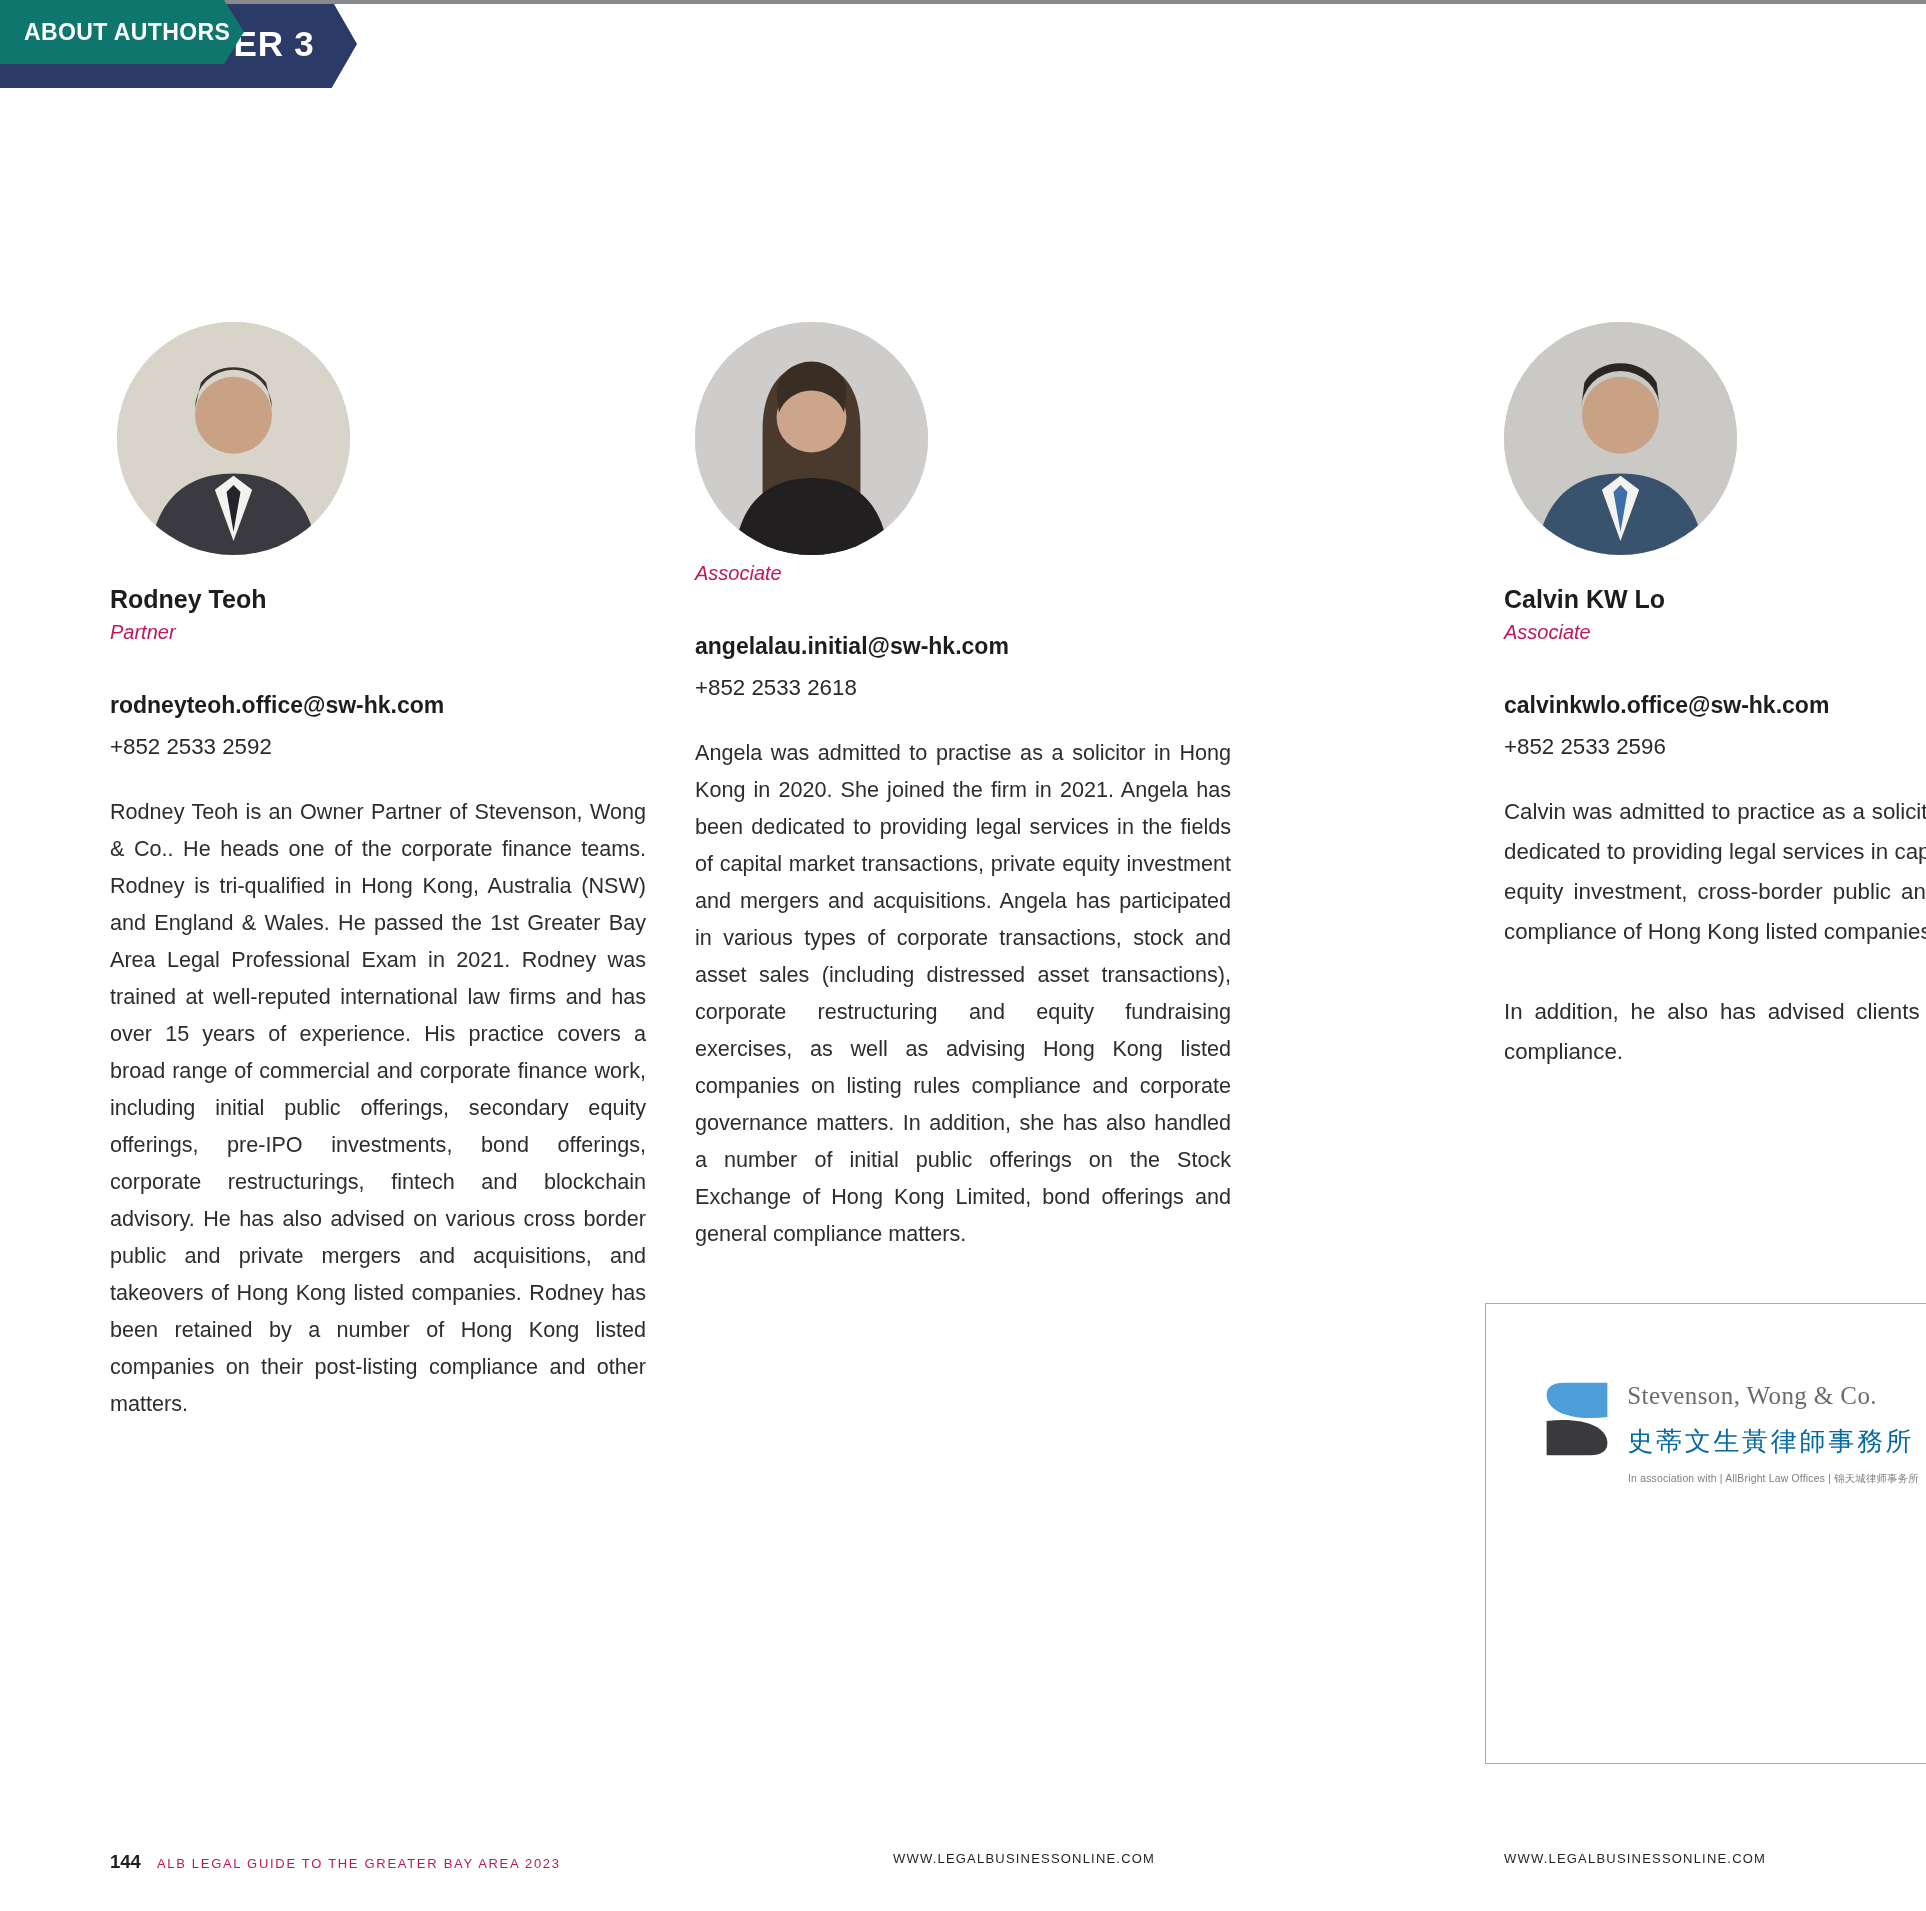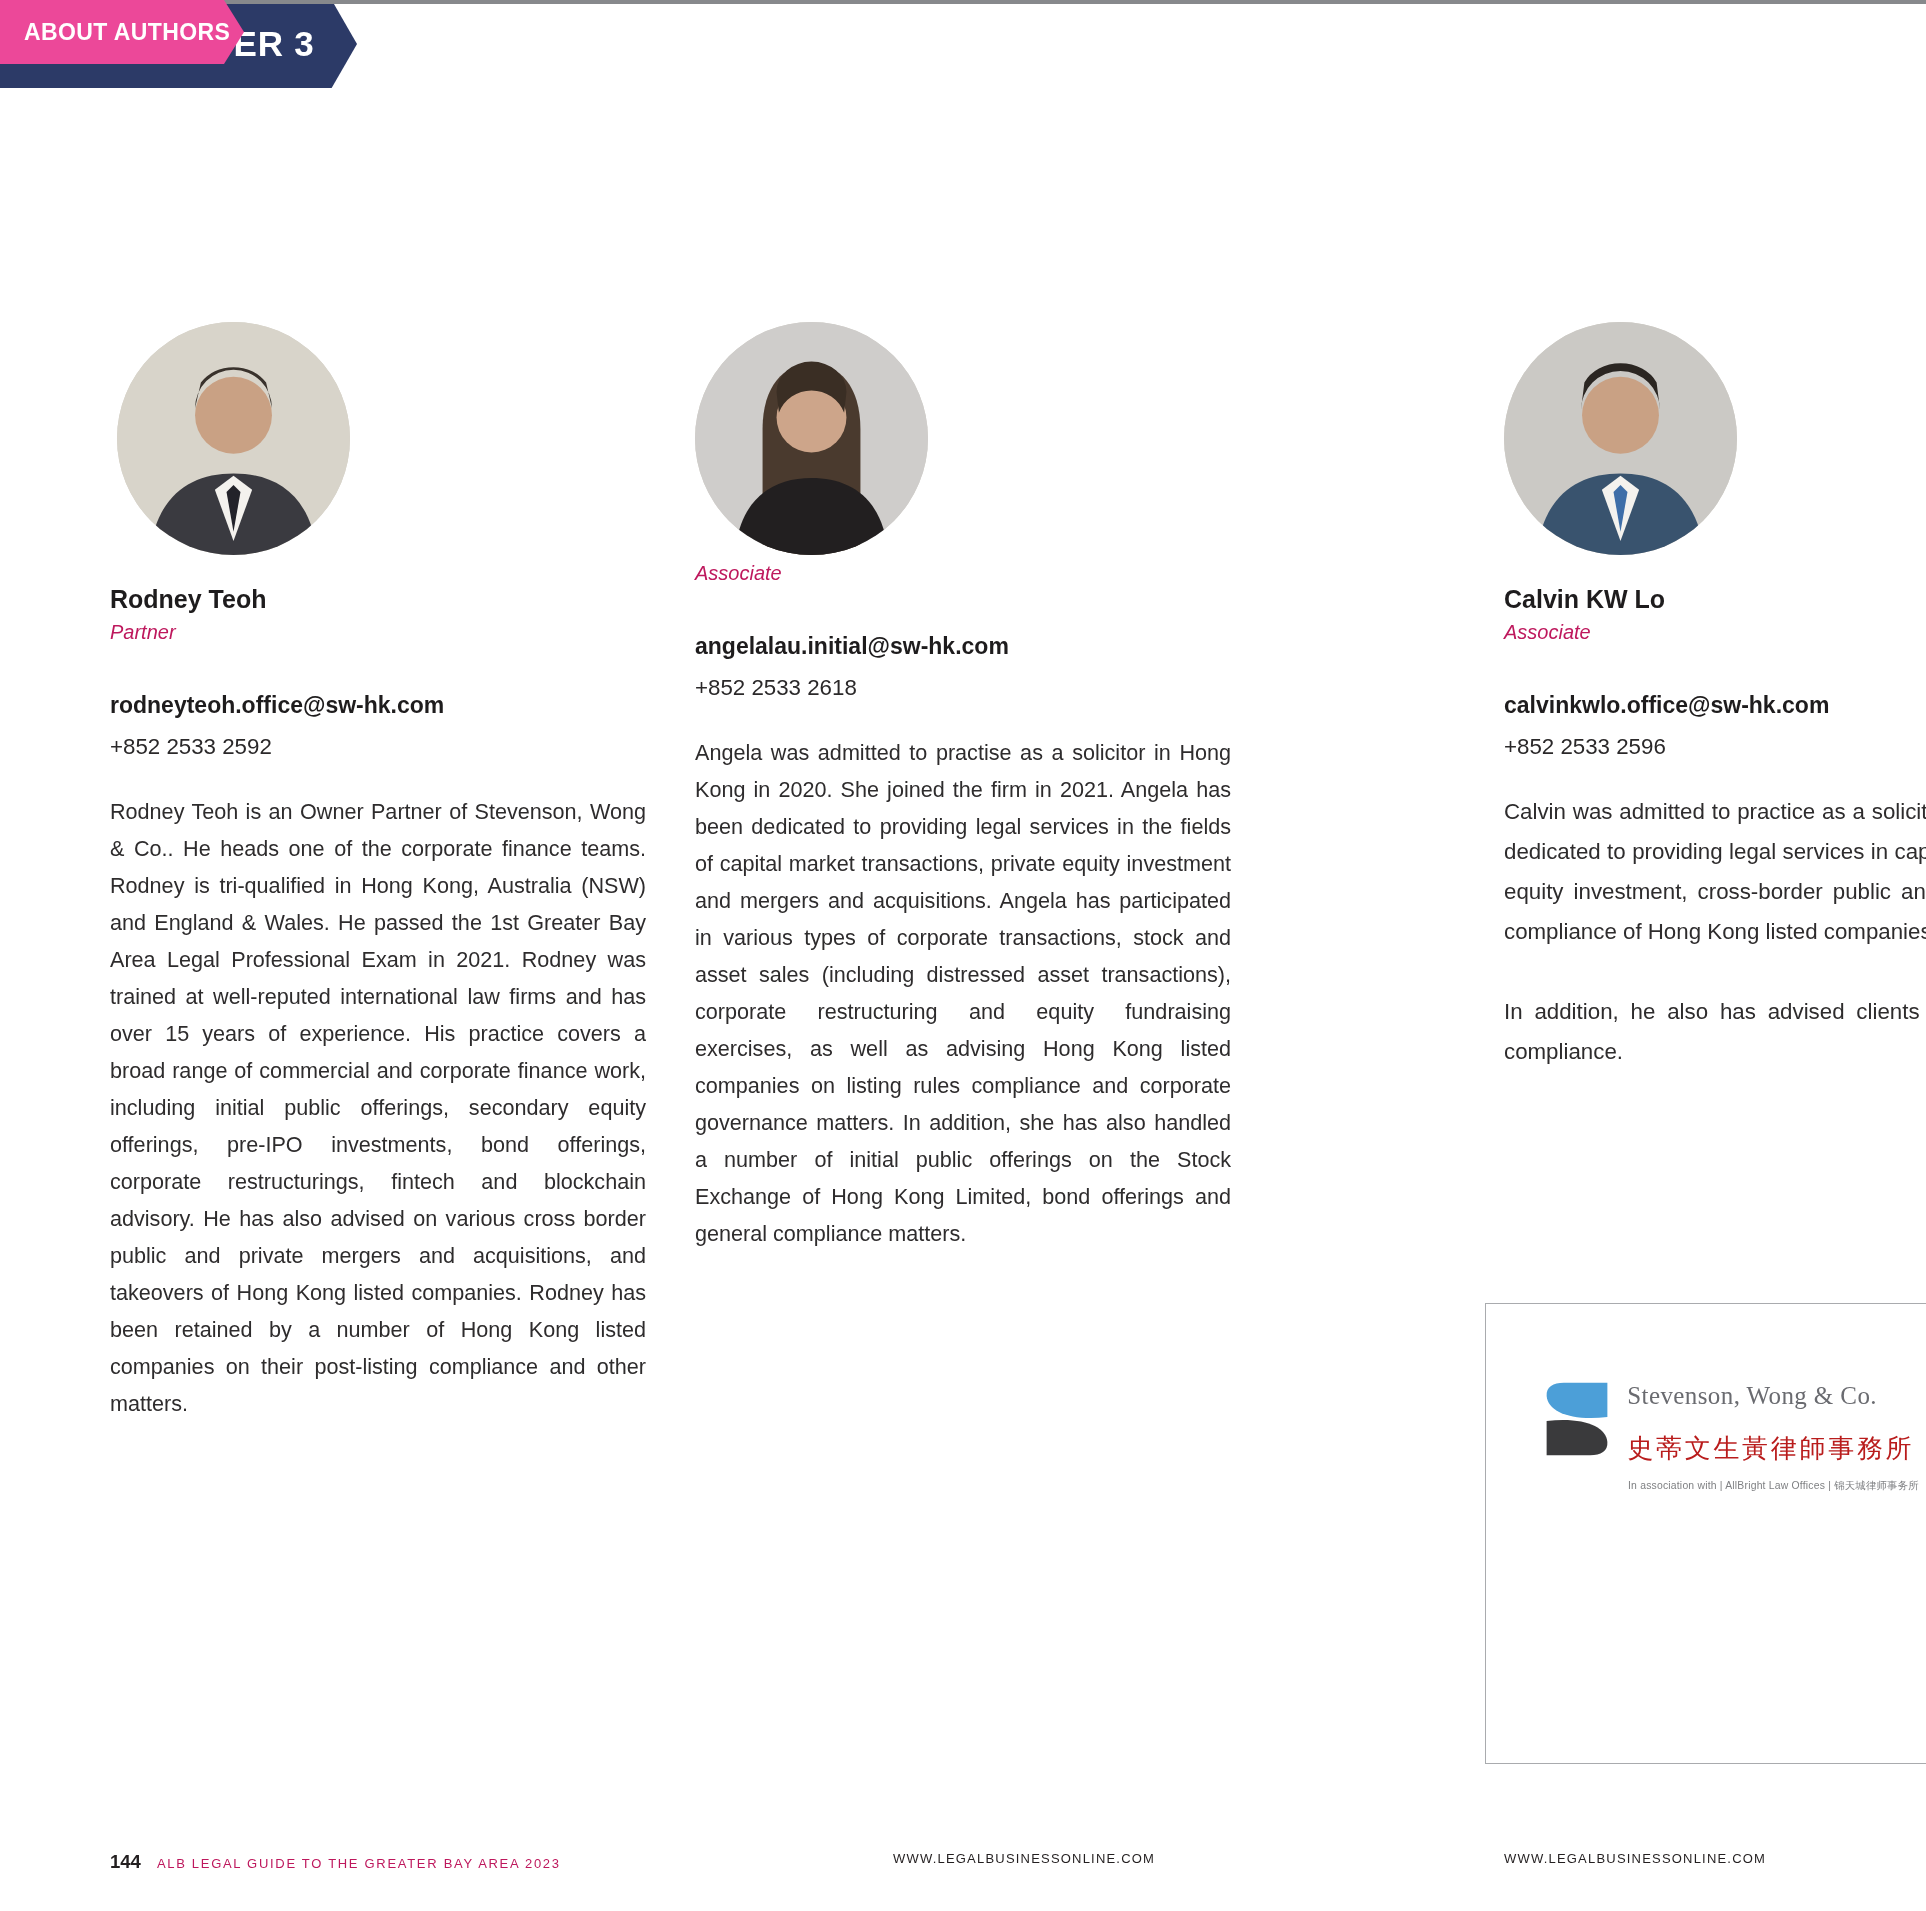--- a/index.html
+++ b/index.html
@@ -21,21 +21,21 @@
   }
   .header-rule { position:absolute; left:880; top:312; width:2233px; height:3.5px; background:#87898C; }
   .header-rule-cap {
     position:absolute; left:6676; top:296; width:13px; height:13px;
     background:#808285; border:1.2px solid #C9CACC;
   }
 
   
   .about-badge {
     position:absolute; left:282; top:631; width:244px; height:64px;
-    background:#ec4899;
+    background:#0f766e;
     clip-path:polygon(0 0, 91.8% 0, 100% 50%, 91.8% 100%, 0 100%);
   }
   .about-badge span {
     display:block; line-height:64px; padding-left:24px;
     color:#fff; font-size:23px; font-weight:bold; letter-spacing:0.4px;
   }
 
   
   .author-col { position:absolute; top:322px; }
   .col0 { left:110px;  width:536px; }
@@ -65,21 +65,21 @@
     border:1.2px solid #A9ABAE; background:#fff;
   }
 
   .logo-block { position:absolute; left:58px; top:77px; width:416px; }
   .logo-row { display:flex; align-items:flex-start; gap:17.3px; }
   .logo-icon { width:66px; height:76px; flex:0 0 auto; }
   .logo-en {
     font-family:"Liberation Serif", serif; font-size:25px; line-height:30px;
     color:#6A6B70; letter-spacing:0.4px; white-space:nowrap;
   }
-  .logo-zh { font-size:26px; line-height:33px; letter-spacing:2.7px; color:#b91c1c; margin-top:21px; white-space:nowrap; }
+  .logo-zh { font-size:26px; line-height:33px; letter-spacing:2.7px; color:#0369a1; margin-top:14px; white-space:nowrap; }
   .logo-assoc { margin-top:14px; margin-left:84px; font-size:10.4px; color:#7F8083; letter-spacing:0.2px; white-space:nowrap; }
 
   
   .footer-block { position:absolute; top:1851px; display:flex; align-items:baseline; gap:16px; white-space:nowrap; }
   .f-left  { left:110px; }
   .f-site-left  { left:893px; }
   .f-site-right { left:1504px; }
   .f-num  { font-size:18.5px; font-weight:bold; color:#231F20; }
   .f-text { font-size:13px; letter-spacing:1.7px; color:#be185d; }
   .f-site { font-size:13px; letter-spacing:1.2px; color:#231F20; }

